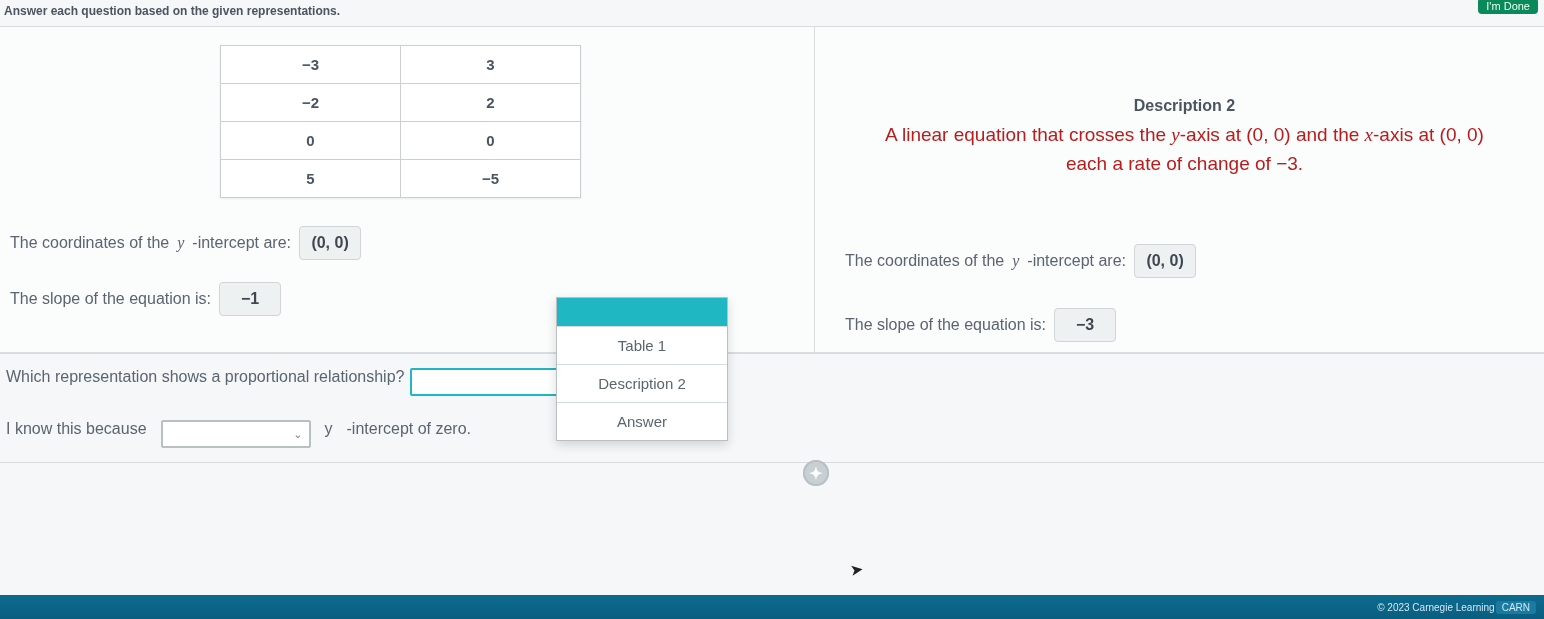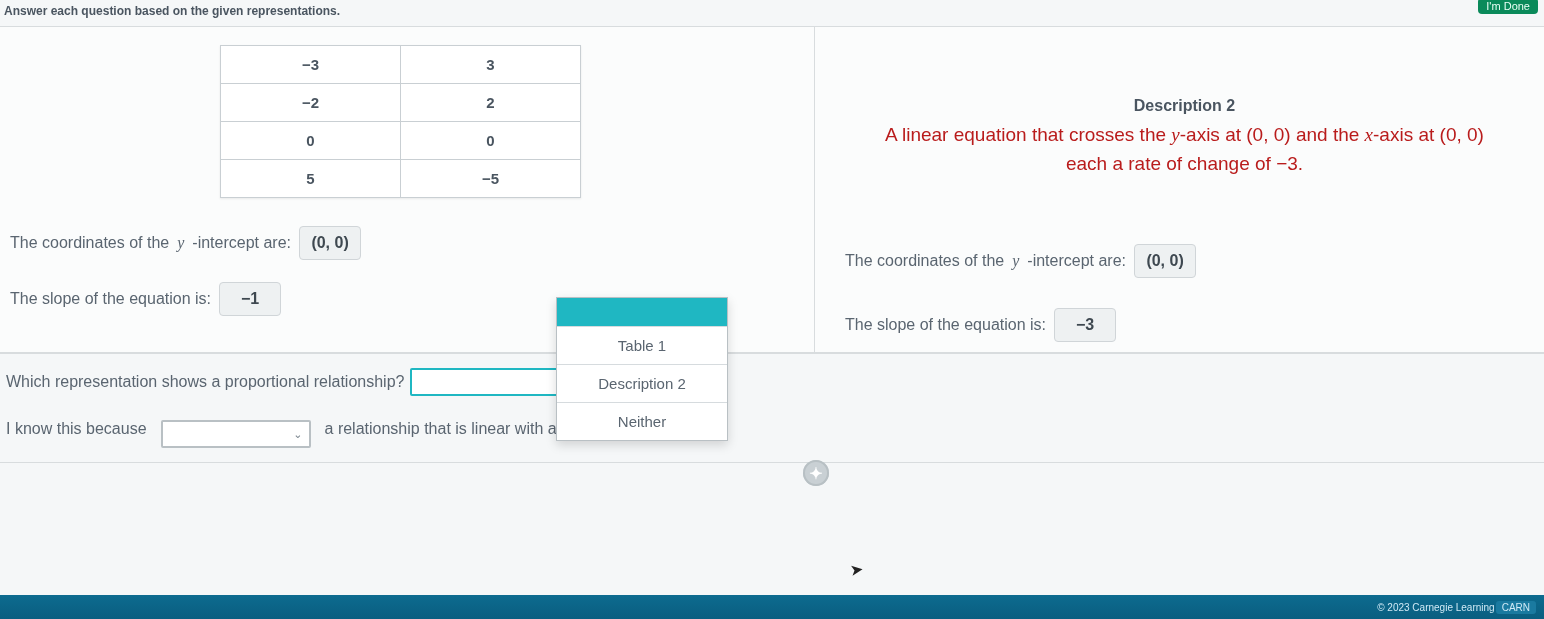--- a/index.html
+++ b/index.html
@@ -85,21 +85,21 @@
     color: #5a6570;
     cursor: pointer;
     font-size: 15px;
   }
 
   .bottom-q {
     border-top: 1px solid #d8dcde;
     padding: 14px 6px;
     font-size: 16px;
     color: #5a6570;
-    display:flex; align-items:center; gap:6px;
+    display:flex; align-items:flex-start; gap:6px;
   }
   .select-box {
     display:inline-flex; align-items:center; justify-content:flex-end;
     min-width: 170px; height: 28px;
     border: 2px solid #1fb7c2;
     background: #fff;
     border-radius: 2px;
     padding: 0 6px;
     color:#7a858e;
   }
@@ -227,30 +227,29 @@
   <span class="select-box">
     <span class="chev">⌄</span>
   </span>
 </div>
 
 <div class="reason-row">
   <span>I know this because</span>
   <span class="select-box small">
     <span class="chev">⌄</span>
   </span>
-  <span>a relationship that is linear with a </span>
   <span class="ital">y</span>
   <span>-intercept of zero.</span>
 </div>
 
 <div class="dd-panel">
   <div class="dd-header"></div>
   <div class="dd-item">Table 1</div>
   <div class="dd-item">Description 2</div>
-  <div class="dd-item">Neither</div>
+  <div class="dd-item">Answer</div>
 </div>
 
 <div class="circle-plus">✦</div>
 
 <div class="cursor-ptr">➤</div>
 
 <div class="footer-bar">
   <span>© 2023 Carnegie Learning</span>
   <span class="tag">CARN</span>
 </div>

